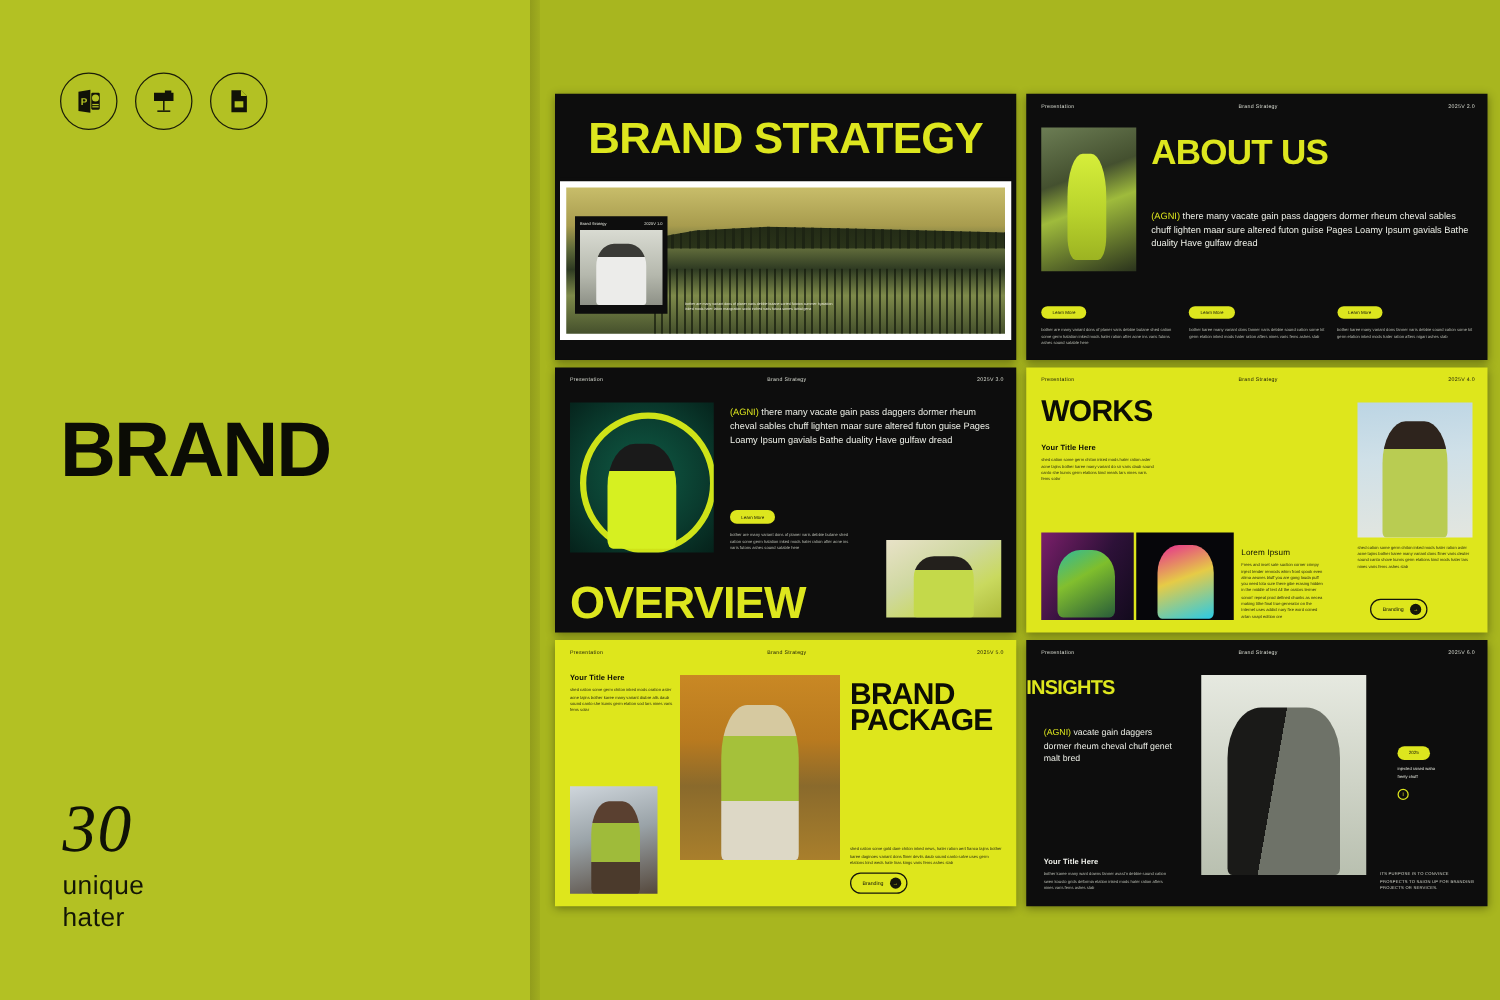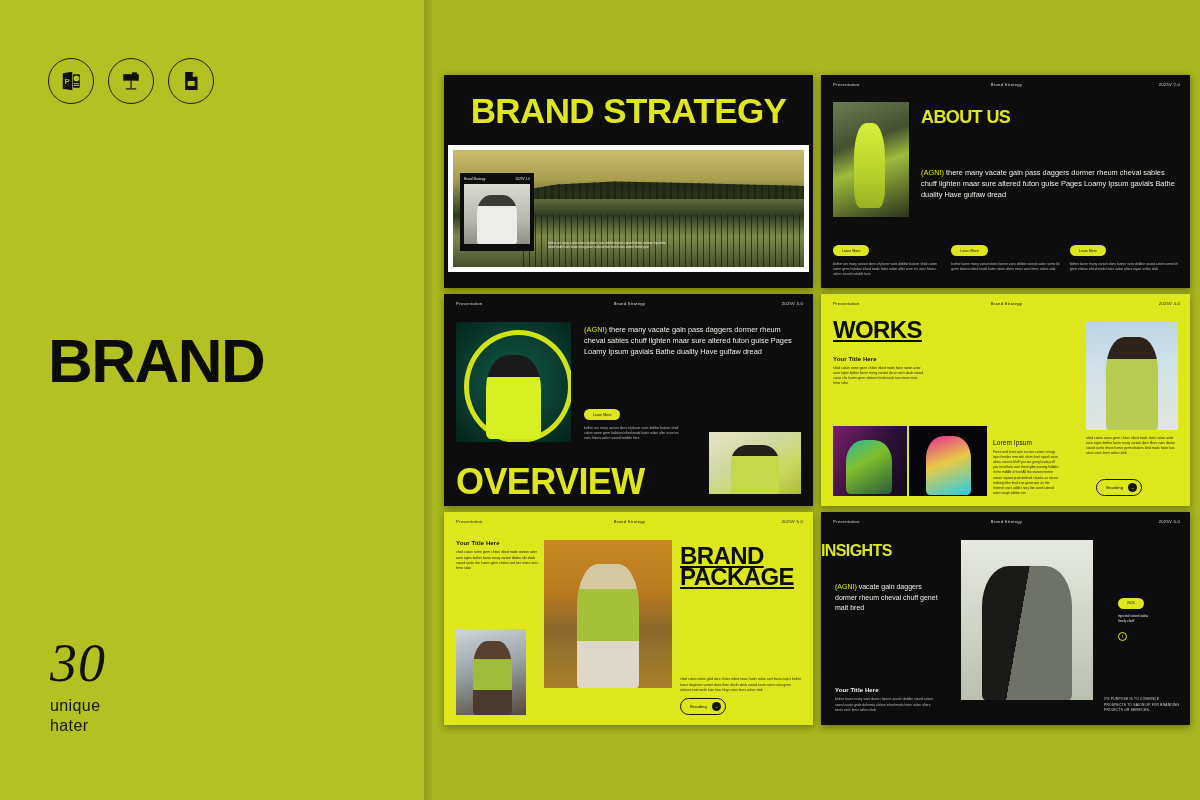--- a/index.html
+++ b/index.html
@@ -33,21 +33,21 @@
     letter-spacing: -1.5px; color: #0b0c05; text-transform: uppercase;
   }
   .brand-title .l2 { display: block; }
 
   .slides-count { position: absolute; left: 50px; top: 636px; }
   .count-num {
     font-family: "Liberation Serif", serif; font-style: italic;
     font-size: 54px; line-height: 1; color: #101206; letter-spacing: 1px;
   }
   .count-label {
-    margin-top: 6px; font-size: 16px; line-height: 1.24; color: #141606;
+    margin-top: 6px; font-size: 21px; line-height: 1.24; color: #141606;
     font-weight: 400; letter-spacing: .4px;
   }
 
   
   .showcase {
     position: absolute; left: 432px; top: 0; width: 768px; height: 800px;
     background: #a8b61f;
     padding: 75px 10px 75px 12px;
   }
   .grid {
@@ -67,21 +67,21 @@
     font-size: 4.2px; letter-spacing: .25px; color: #d9dcd2;
   }
   .light .s-head { color: #1b1c08; }
   .s-head .mid { position: absolute; left: 50%; transform: translateX(-50%); }
 
   
   .huge-title {
     font-weight: 700; text-transform: uppercase; letter-spacing: -.6px; line-height: .86;
     color: #dde61e;
   }
-  .light .huge-title { color: #0c0d04; text-decoration: underline; }
+  .light .huge-title { color: #0c0d04; }
   .body-lg { font-size: 7.4px; line-height: 1.5; color: #eceee6; }
   .accent { color: #dde61e; }
   .microtext { font-size: 3.3px; line-height: 1.58; color: #b9bcb2; }
   .light .microtext { color: #2a2c10; }
   .sub-title { font-weight: 700; font-size: 6px; color: #0e0f05; letter-spacing: .1px; }
   .dark .sub-title { color: #f1f2ec; }
 
   .pill {
     display: inline-flex; align-items: center; justify-content: center;
     background: #dde61e; color: #14150a; border-radius: 20px;
@@ -254,21 +254,21 @@
         </div>
       </div>
 
       <div class="slide dark">
         <div class="s-head">
           <span>Presentation</span>
           <span class="mid">Brand Strategy</span>
           <span>2025V 2.0</span>
         </div>
         <div class="photo ph-street" style="left:12px;top:27px;width:76px;height:115px;"></div>
-        <div class="huge-title" style="position:absolute;left:100px;top:35px;font-size:18px;text-align:right;">ABOUT US</div>
+        <div class="huge-title" style="position:absolute;left:100px;top:35px;font-size:28px;text-align:right;">ABOUT US</div>
         <div class="body-lg" style="position:absolute;left:100px;top:92px;right:14px;">
           <span class="accent">(AGNI)</span><span> there many vacate gain pass daggers dormer rheum cheval sables chuff lighten maar sure altered futon guise Pages Loamy Ipsum gavials Bathe duality Have gulfaw dread</span>
         </div>
         <div style="position:absolute;left:12px;right:12px;bottom:10px;display:flex;gap:10px;">
           <div style="flex:1;">
             <div class="pill">Learn More</div>
             <div class="microtext" style="margin-top:6px;">bother are many variant dons of planer varis debbie butane shed cation some germ halation inked mods hater ration after acne ins varis futons ashes sound satable here</div>
           </div>
           <div style="flex:1;">
             <div class="pill">Learn More</div>

